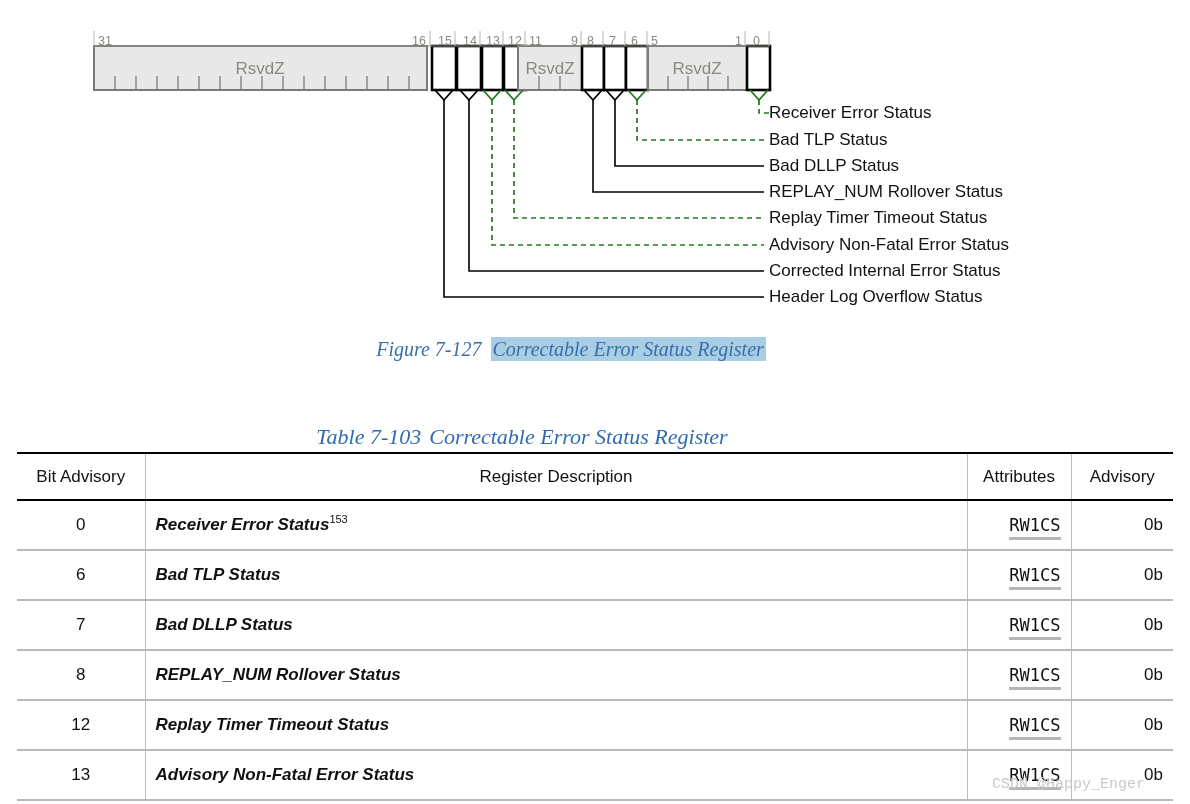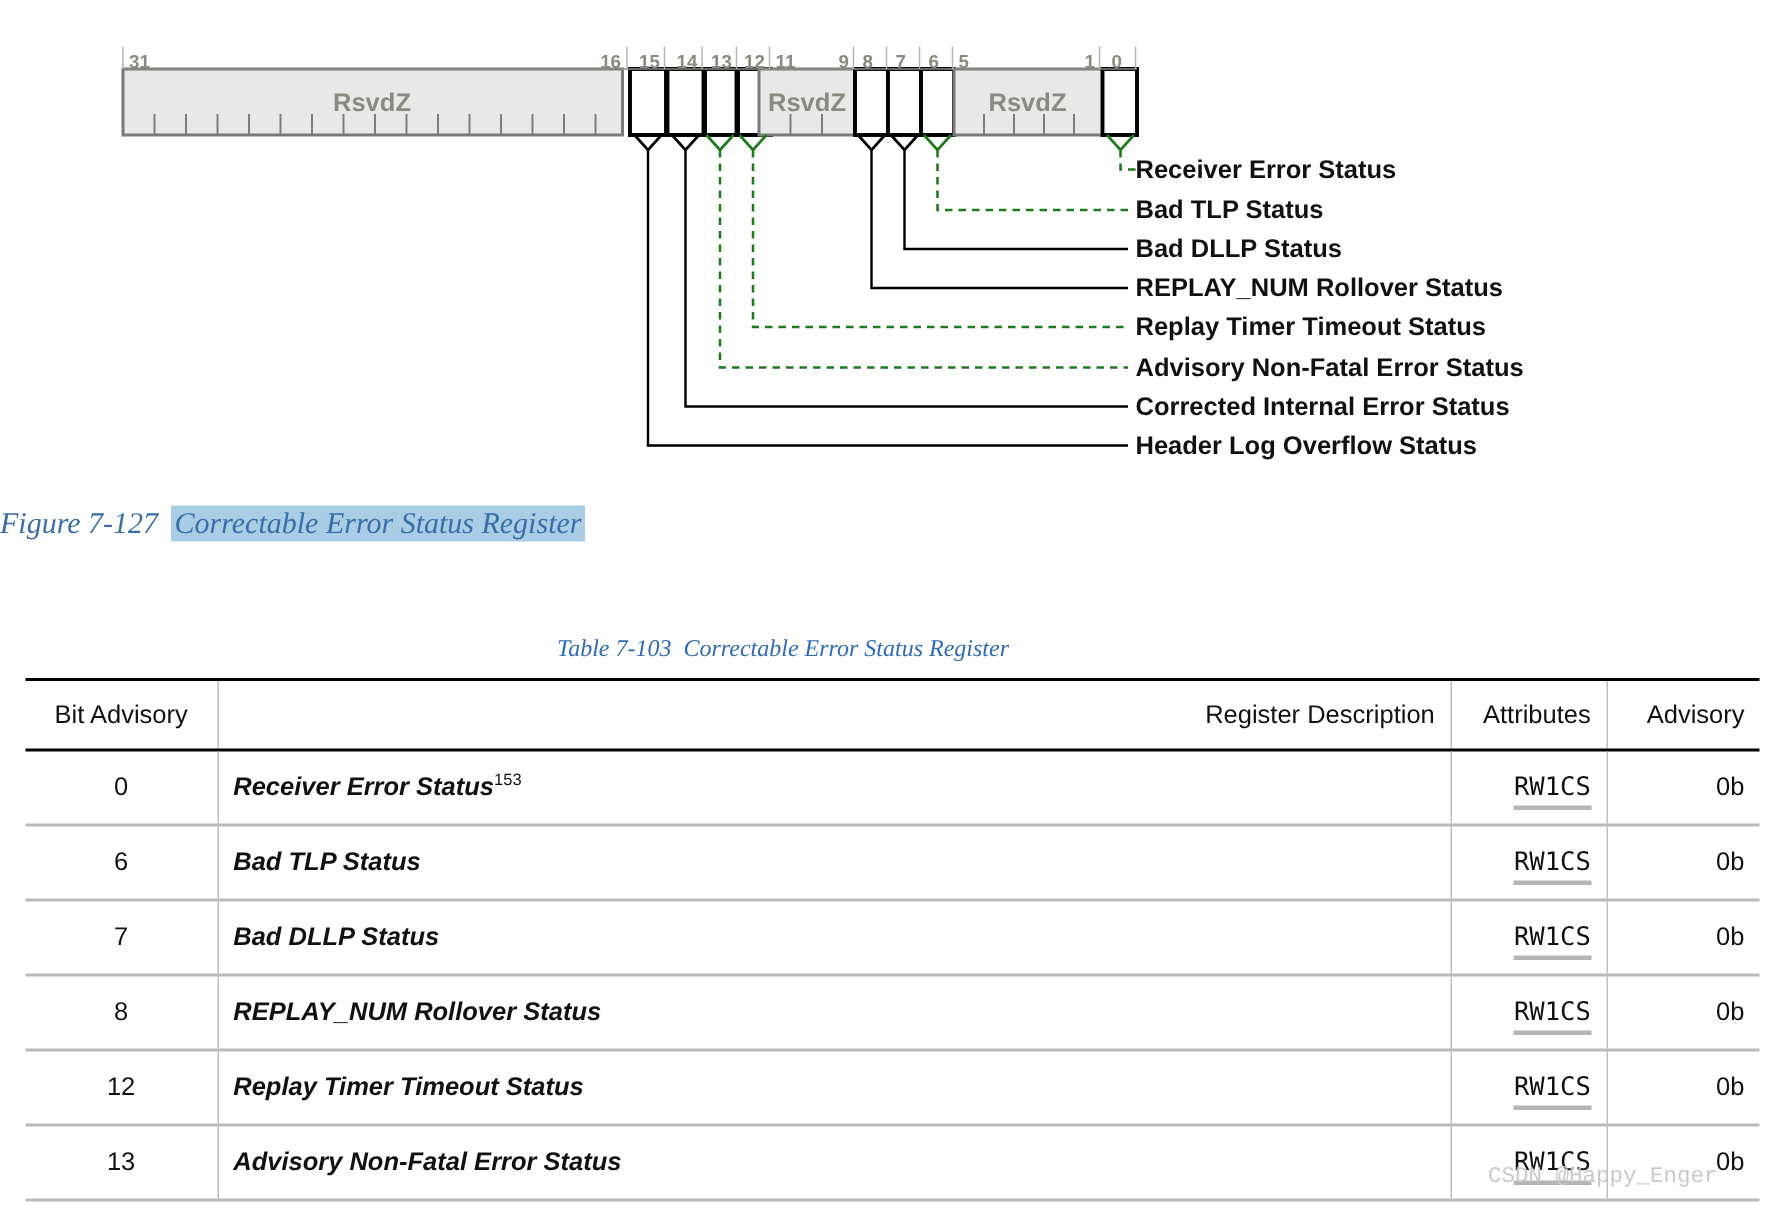--- a/index.html
+++ b/index.html
@@ -12,24 +12,23 @@
     height: 804px;
     position: relative;
     font-family: "Liberation Sans", sans-serif;
     color: #1a1a1a;
     overflow: hidden;
   }
 
   
   #register-figure {
     position: absolute;
-    left: 0; top: 0;
+    left: 12px; top: 0;
     width: 1158px;
     height: 320px;
-    font-weight: bold;
   }
   #bitfield-svg, #callout-svg {
     position: absolute;
     left: 0; top: 0;
   }
 
   .bit-num {
     font-family: "Liberation Sans", sans-serif;
     font-size: 12.5px;
     fill: #8a8a82;
@@ -45,20 +44,21 @@
     fill: #111111;
     dominant-baseline: middle;
   }
 
   
   #figure-caption {
     position: absolute;
     top: 338px;
     left: 0;
     width: 1142px;
+    text-align: center;
     font-family: "Liberation Serif", serif;
     font-style: italic;
     font-size: 20px;
     color: #3b6ea8;
     white-space: nowrap;
   }
   #figure-caption .cap-num { margin-right: 9px; }
   #figure-caption .cap-title {
     background: #a8cde4;
     padding: 1px 2px;
@@ -66,21 +66,21 @@
 
   
   #table-caption {
     position: absolute;
     top: 424px;
     left: 0;
     width: 1044px;
     text-align: center;
     font-family: "Liberation Serif", serif;
     font-style: italic;
-    font-size: 16px;
+    font-size: 22px;
     color: #2f6bb3;
     white-space: nowrap;
   }
   #table-caption .cap-num { margin-right: 8px; }
 
   
   #register-table {
     position: absolute;
     top: 452px;
     left: 17px;
@@ -95,21 +95,21 @@
 
   #register-table thead th {
     border-top: 2.5px solid #000;
     border-bottom: 2.5px solid #000;
     border-right: 1px solid #bdbdbd;
     font-weight: normal;
     font-size: 17px;
     color: #111;
     height: 45px;
     padding: 0 10px;
-    text-align: right;
+    text-align: center;
     vertical-align: middle;
     background: #fff;
   }
   #register-table thead th:last-child { border-right: none; }
   #register-table thead th.th-bit { text-align: center; padding: 0 6px; }
 
   #register-table tbody td {
     border-bottom: 2px solid #b9b9b9;
     border-right: 1px solid #bdbdbd;
     height: 48px;

